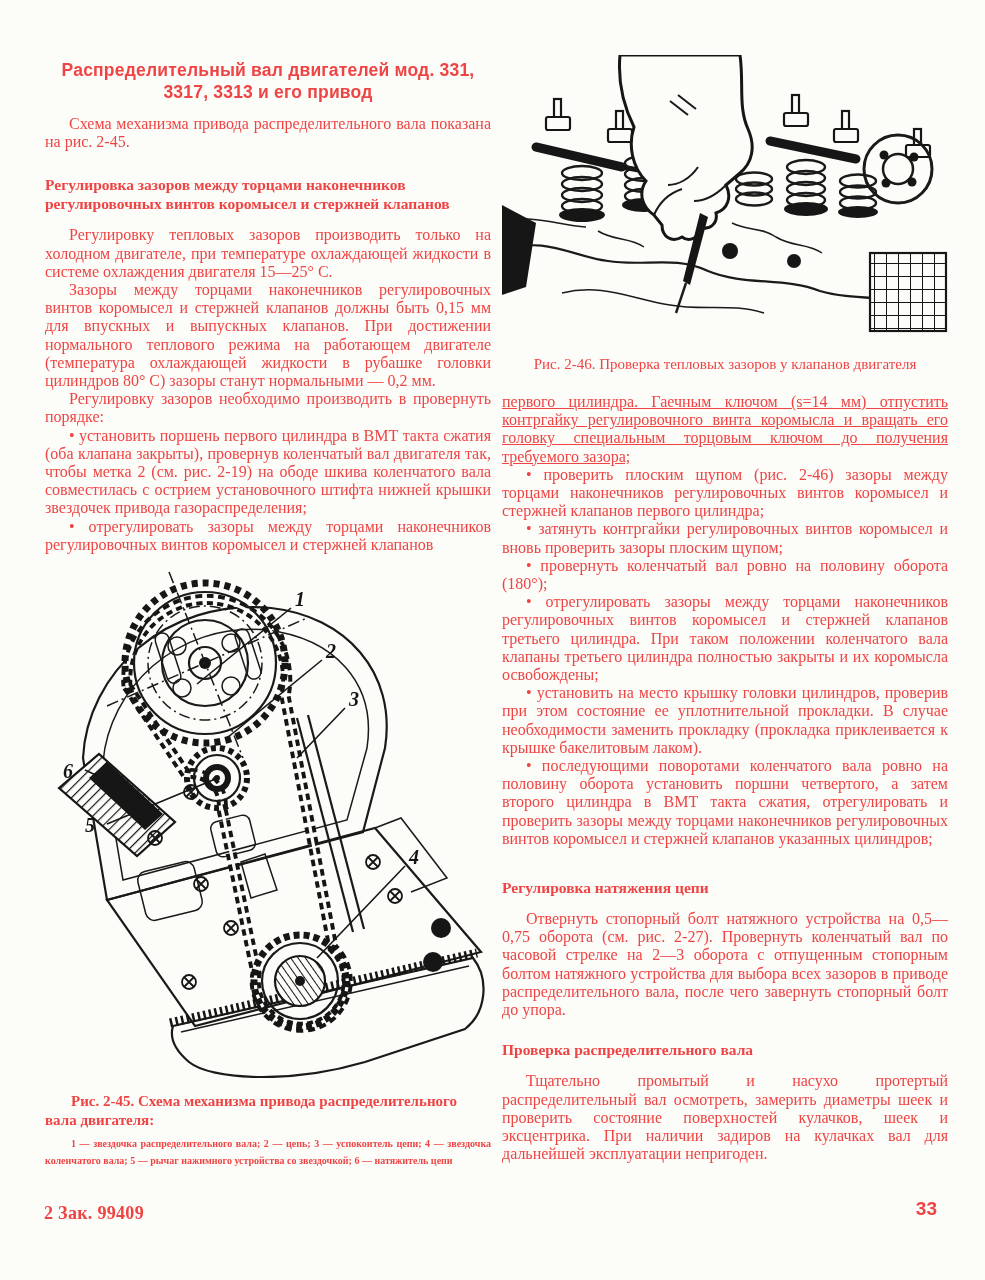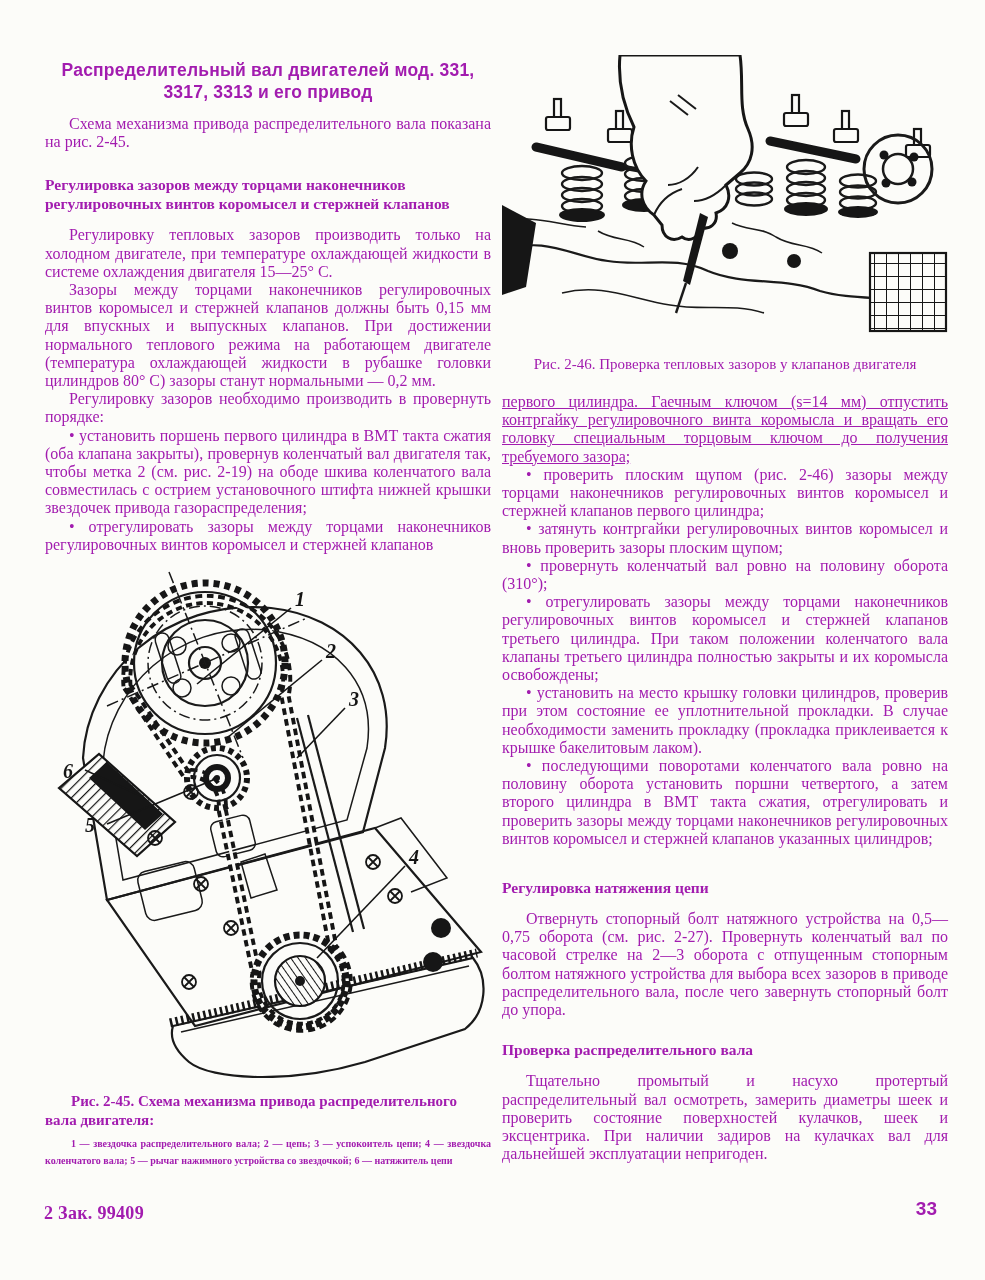--- a/index.html
+++ b/index.html
@@ -1,18 +1,18 @@
 <!DOCTYPE html>
 <html><head>
 <meta charset="utf-8">
 <style>
   html,body{margin:0;padding:0;background:#e9e7e2;}
   .page{
     position:relative;width:985px;height:1280px;margin:0 auto;
-    background:#fcfcf9;color:#a21caf;
+    background:#fcfcf9;color:#ef4444;
     font-family:"Liberation Serif", serif;
     overflow:hidden;
   }
   .col{position:absolute;top:55px;width:446px;}
   .col-left{left:45px;}
   .col-right{left:502px;}
   .doc-title{
     font-family:"Liberation Sans", sans-serif;
     font-weight:700;font-size:17.5px;line-height:22px;
     text-align:center;margin:4px 8px 12px 8px;letter-spacing:.2px;
@@ -251,21 +251,21 @@
       <path class="ln thin" d="M 96 176 C 112 186 128 182 142 192"></path>
       <circle cx="228" cy="196" r="8" fill="#161616"></circle>
       <circle cx="292" cy="206" r="7" fill="#161616"></circle>
     </svg>
 
     <div class="fig-caption-center">Рис. 2-46. Проверка тепловых зазоров у клапанов двигателя</div>
 
     <p class="body" style="text-indent:0;text-decoration:underline;">первого цилиндра. Гаечным ключом (s=14 мм) отпустить контргайку регулировочного винта коромысла и вращать его головку специальным торцовым ключом до получения требуемого зазора;</p>
     <p class="body">• проверить плоским щупом (рис. 2-46) зазоры между торцами наконечников регулировочных винтов коромысел и стержней клапанов первого цилиндра;</p>
     <p class="body">• затянуть контргайки регулировочных винтов коромысел и вновь проверить зазоры плоским щупом;</p>
-    <p class="body">• провернуть коленчатый вал ровно на половину оборота (310°);</p>
+    <p class="body">• провернуть коленчатый вал ровно на половину оборота (180°);</p>
     <p class="body">• отрегулировать зазоры между торцами наконечников регулировочных винтов коромысел и стержней клапанов третьего цилиндра. При таком положении коленчатого вала клапаны третьего цилиндра полностью закрыты и их коромысла освобождены;</p>
     <p class="body">• установить на место крышку головки цилиндров, проверив при этом состояние ее уплотнительной прокладки. В случае необходимости заменить прокладку (прокладка приклеивается к крышке бакелитовым лаком).</p>
     <p class="body">• последующими поворотами коленчатого вала ровно на половину оборота установить поршни четвертого, а затем второго цилиндра в ВМТ такта сжатия, отрегулировать и проверить зазоры между торцами наконечников регулировочных винтов коромысел и стержней клапанов указанных цилиндров;</p>
 
     <div class="subhead" style="margin-top:30px;">Регулировка натяжения цепи</div>
     <p class="body">Отвернуть стопорный болт натяжного устройства на 0,5—0,75 оборота (см. рис. 2-27). Провернуть коленчатый вал по часовой стрелке на 2—3 оборота с отпущенным стопорным болтом натяжного устройства для выбора всех зазоров в приводе распределительного вала, после чего завернуть стопорный болт до упора.</p>
 
     <div class="subhead" style="margin-top:21px;">Проверка распределительного вала</div>
     <p class="body">Тщательно промытый и насухо протертый распределительный вал осмотреть, замерить диаметры шеек и проверить состояние поверхностей кулачков, шеек и эксцентрика. При наличии задиров на кулачках вал для дальнейшей эксплуатации непригоден.</p>
   </div>

